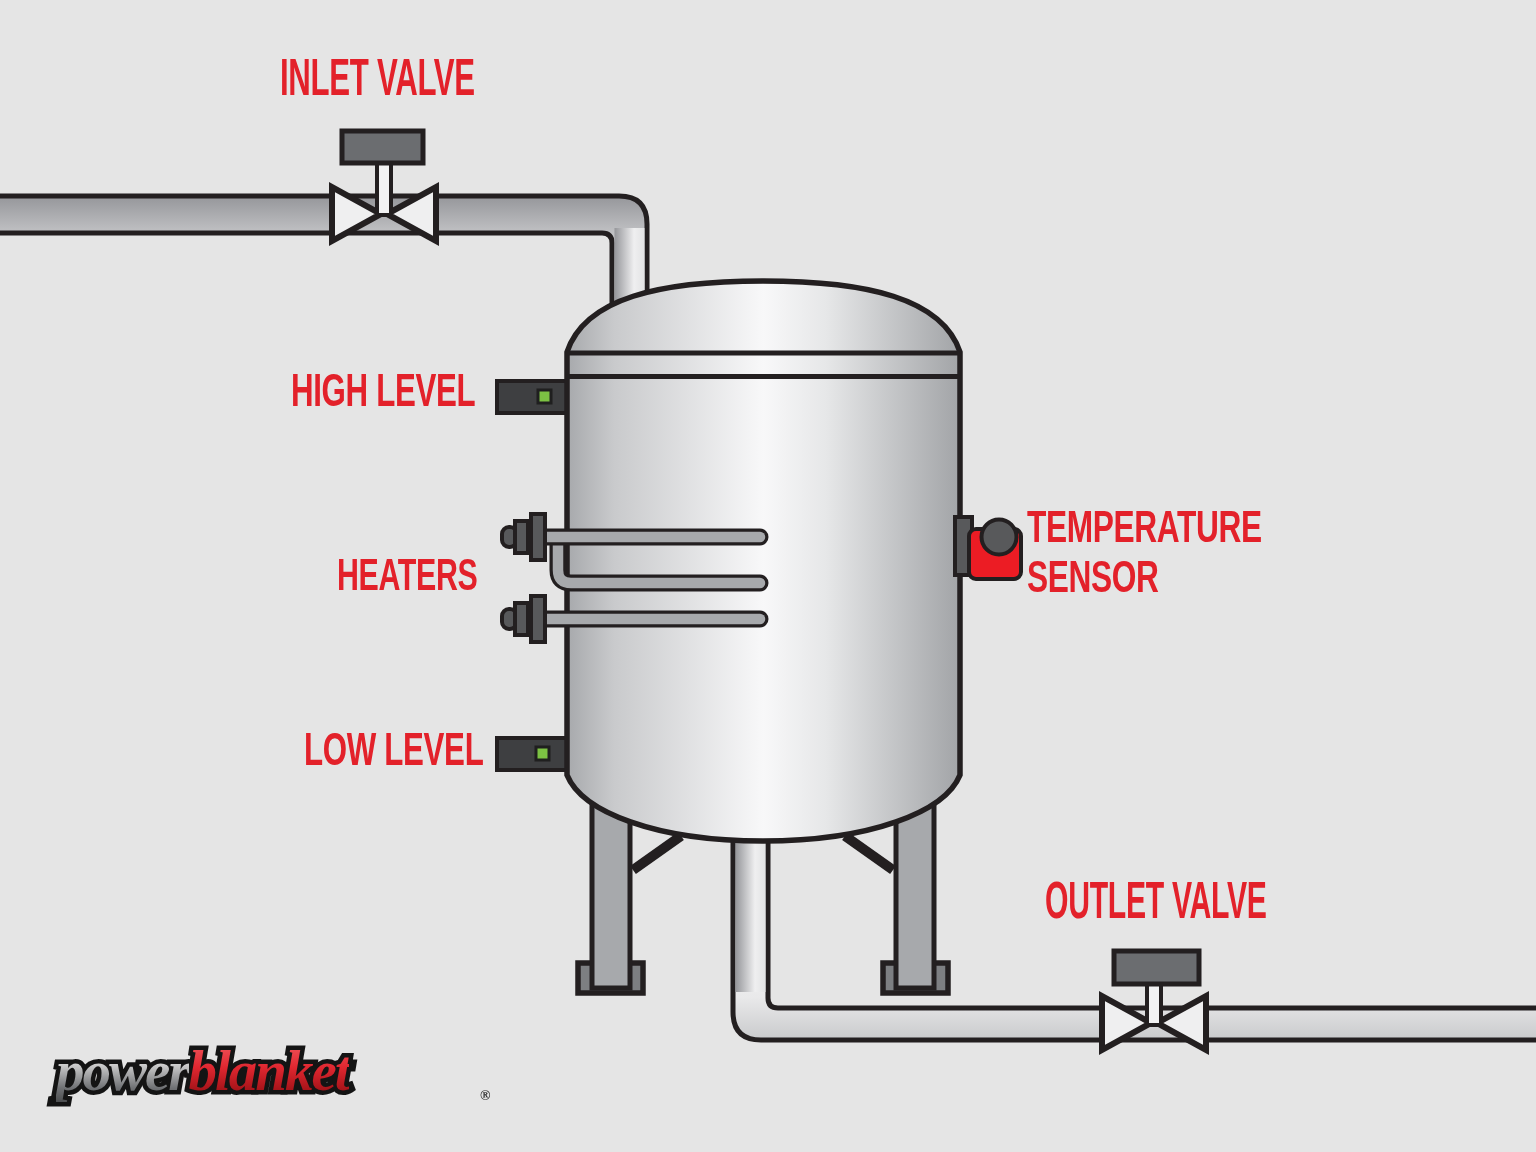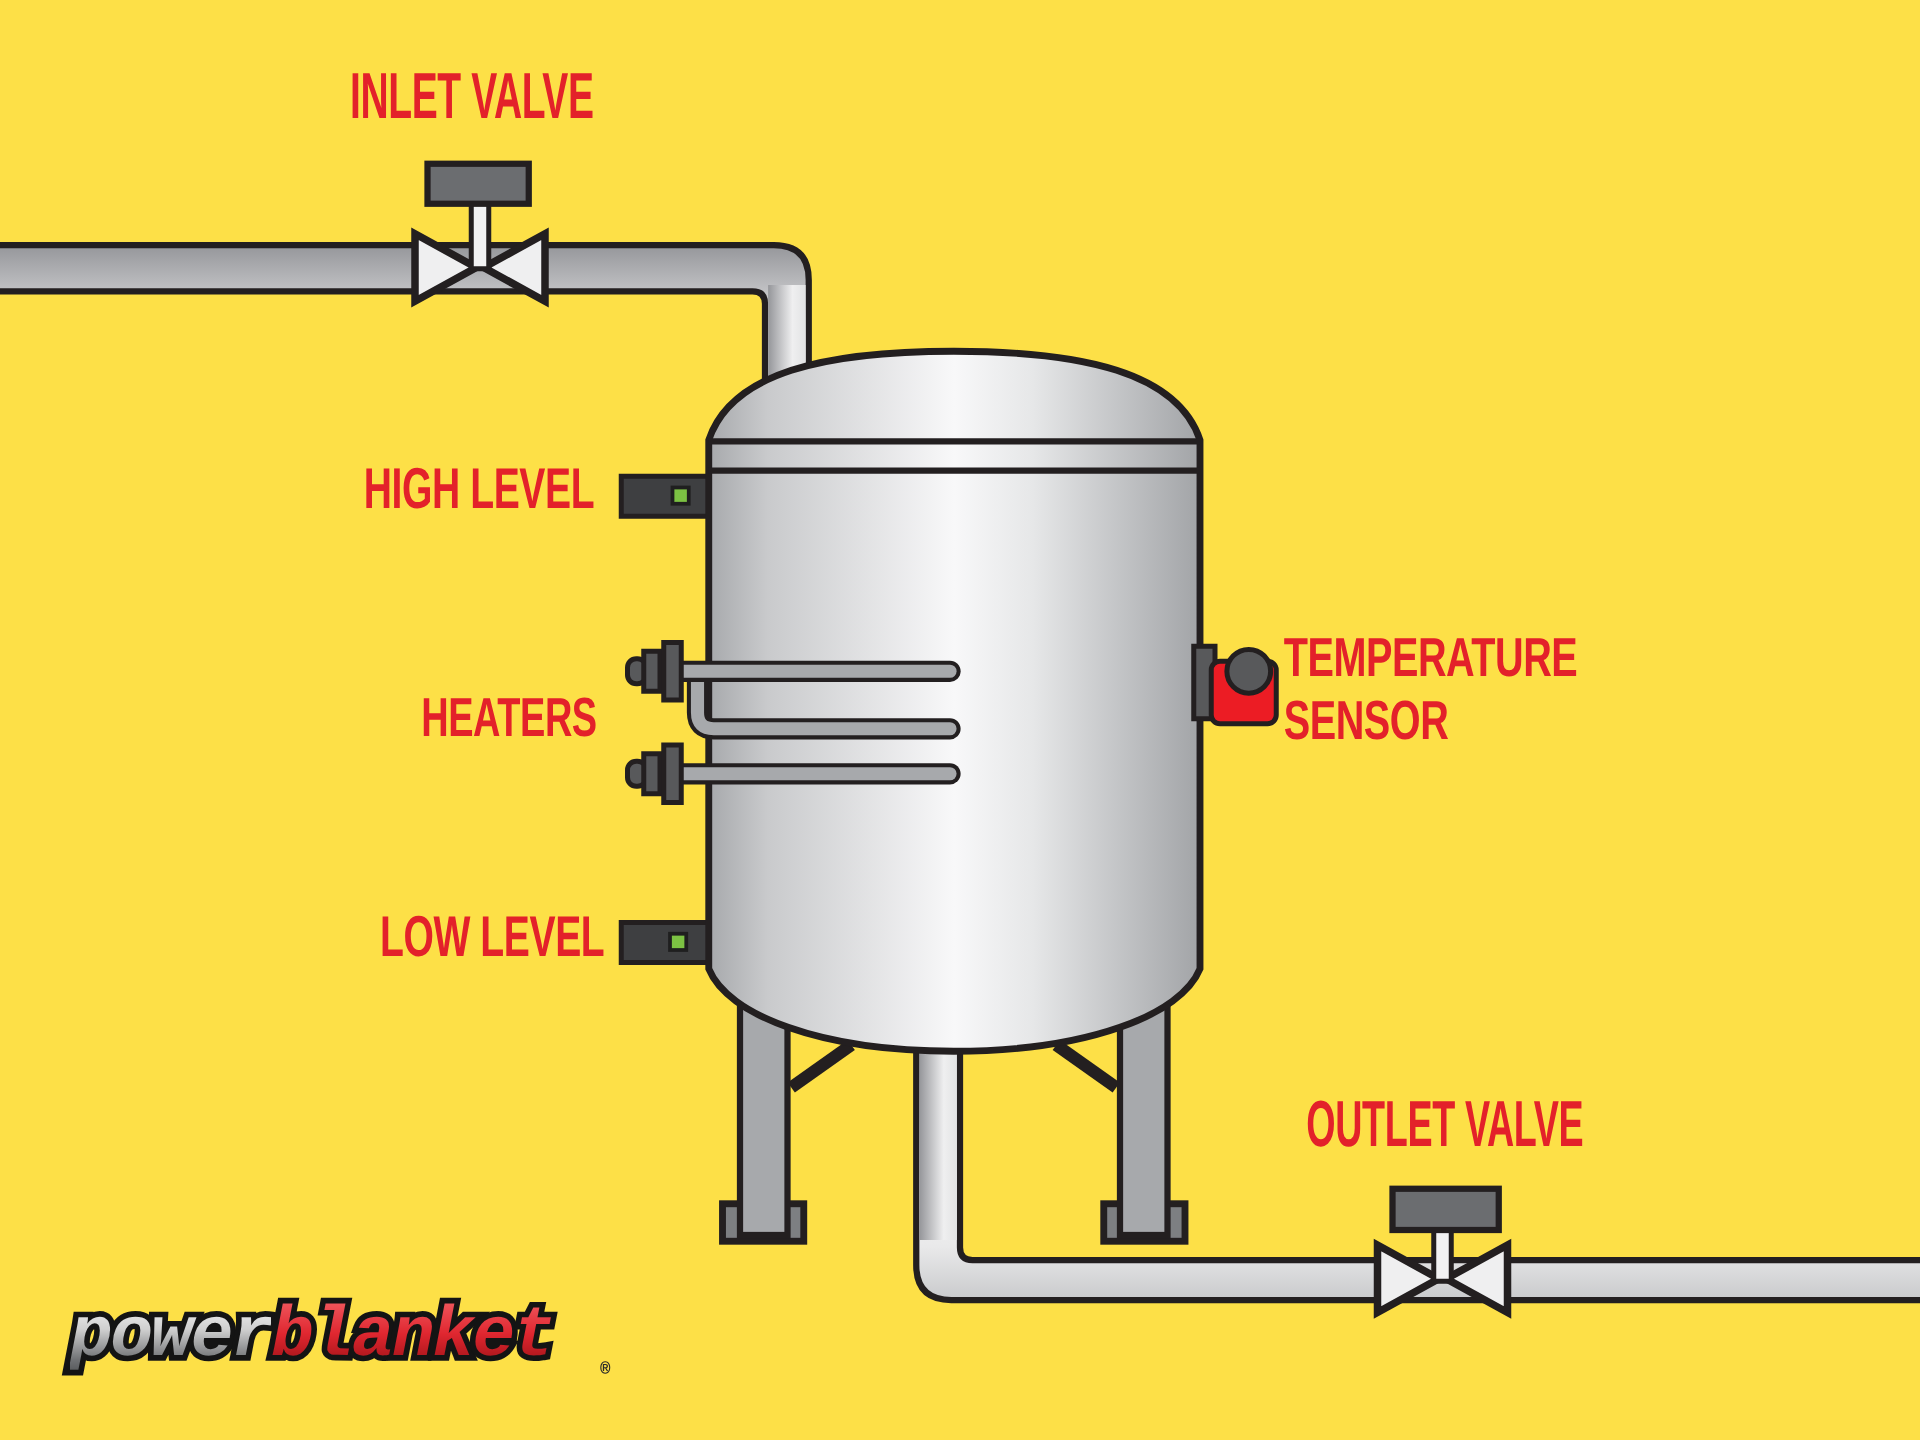--- a/index.html
+++ b/index.html
@@ -1,29 +1,29 @@
 <!DOCTYPE html>
 <html style="--label_red: #E3212A; --sensor_red: #EC1C24; --led_green: #7CC243; --housing_dark: #3E3F41; --fitting_dark: #58595B; --handle_gray: #6B6D70; --outline_black: #231F20; --leg_gray: #A7A9AC; --foot_gray: #7D7F82; --pipe_silver: #97989B; --tank_silver: #A9ABAE;"><head>
 <meta charset="utf-8">
 <style>
   html,body{margin:0;padding:0;background:#ffffff;}
-  #stage{position:relative;width:1536px;height:1152px;background:#fde047;overflow:hidden;
+  #stage{position:relative;width:1536px;height:1152px;background:#e5e5e5;overflow:hidden;
          font-family:"Liberation Sans", sans-serif;}
   #stage svg{position:absolute;left:0;top:0;}
   .lbl{position:absolute;font-weight:bold;color:var(--label_red);line-height:1;
        transform-origin:left top;white-space:nowrap;letter-spacing:-0.5px;}
   .lbl-inlet {left:280px;top:51px;  font-size:52px;transform:scaleX(.60);}
   .lbl-high  {left:291px;top:367px; font-size:46px;transform:scaleX(.68);}
   .lbl-heat  {left:337px;top:553px; font-size:44px;transform:scaleX(.69);}
   .lbl-low   {left:304px;top:726px; font-size:46px;transform:scaleX(.68);}
   .lbl-temp  {left:1027px;top:502px;font-size:44px;transform:scaleX(.72);line-height:50px;}
   .lbl-outlet{left:1045px;top:874px;font-size:52px;transform:scaleX(.58);}
   
   .logo{position:absolute;left:56px;top:1042px;width:520px;height:80px;
-        font-family:Liberation Mono, monospace;font-style:italic;font-weight:bold;
+        font-family:Liberation Serif, serif;font-style:italic;font-weight:bold;
         font-size:57px;letter-spacing:-2px;white-space:nowrap;}
   .logo .layer{position:absolute;left:0;top:0;line-height:1;}
   .logo .stroke{-webkit-text-stroke:9px #141414;color:#141414;}
   .logo .fill{color:transparent;}
   .logo .fill .power{background:linear-gradient(#f2f2f2 8%,#cfcfcf 40%,#6f7174 78%,#4c4e50);
         -webkit-background-clip:text;background-clip:text;color:transparent;}
   .logo .fill .blanket{background:linear-gradient(#f0565c 5%,#e02730 45%,#a01217 85%);
         -webkit-background-clip:text;background-clip:text;color:transparent;}
   .logo .reg{position:absolute;left:424px;top:46px;font-size:14px;font-style:normal;
         letter-spacing:0;color:#2a2a2a;}

